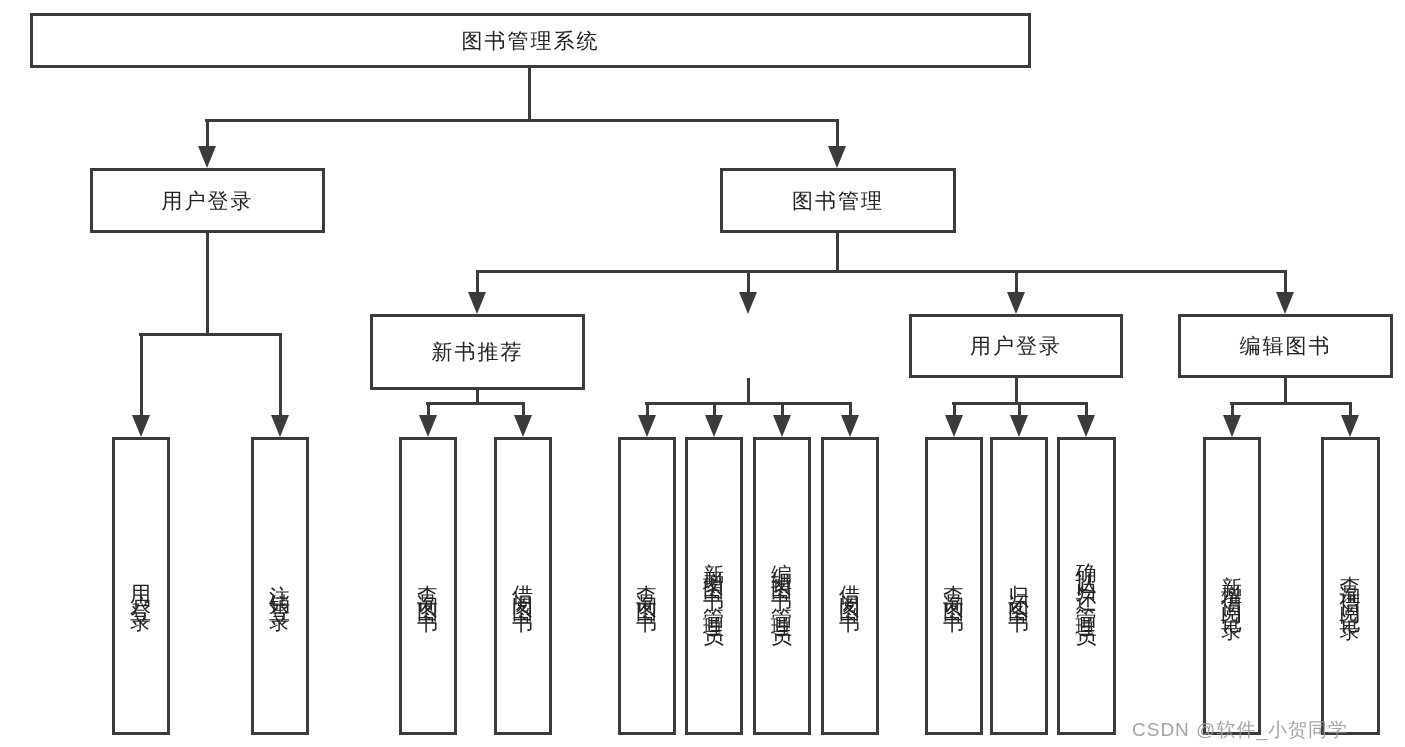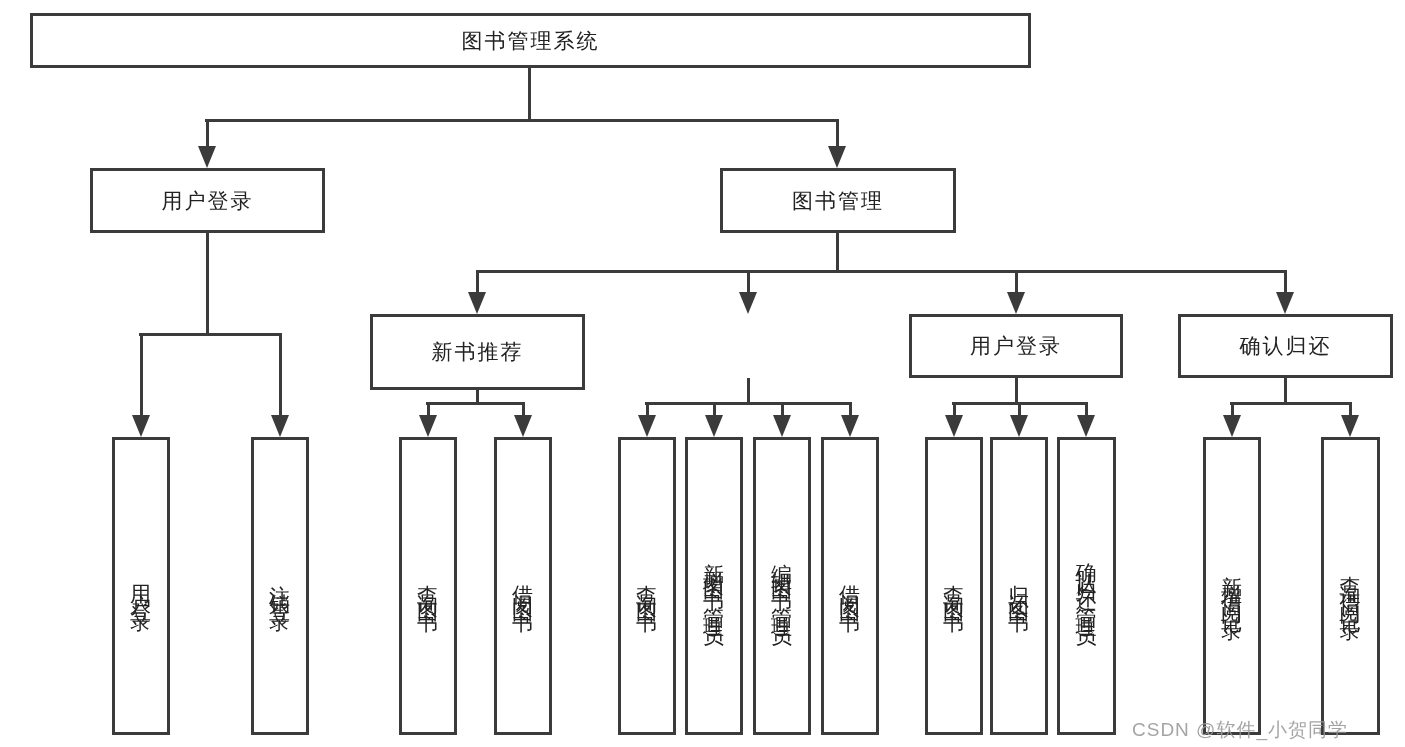--- a/index.html
+++ b/index.html
@@ -138,21 +138,21 @@
     <span class="lbl">图书管理</span>
   </div>
 
   <div class="node" style="left:362px;top:314px;width:215px;height:76px">
     <span class="lbl">新书推荐</span>
   </div>
   <div class="node" style="left:901px;top:314px;width:214px;height:64px">
     <span class="lbl">用户登录</span>
   </div>
   <div class="node" style="left:1170px;top:314px;width:215px;height:64px">
-    <span class="lbl">确认归还</span>
+    <span class="lbl">编辑图书</span>
   </div>
 
   <div class="node" style="left:104px;top:437px;width:58px;height:298px">
     <span class="vlbl">用户登录</span>
   </div>
   <div class="node" style="left:243px;top:437px;width:58px;height:298px">
     <span class="vlbl">注销登录</span>
   </div>
 
   <div class="node" style="left:391px;top:437px;width:58px;height:298px">

